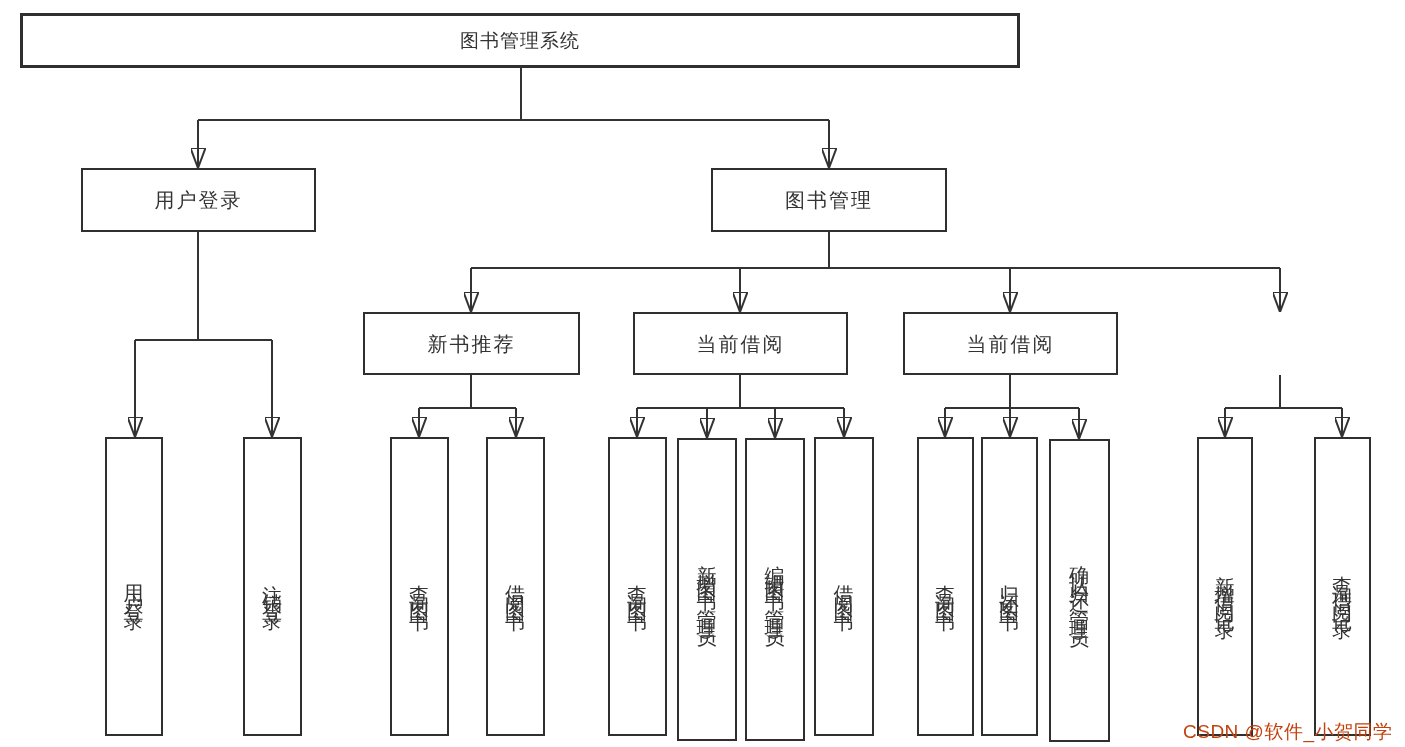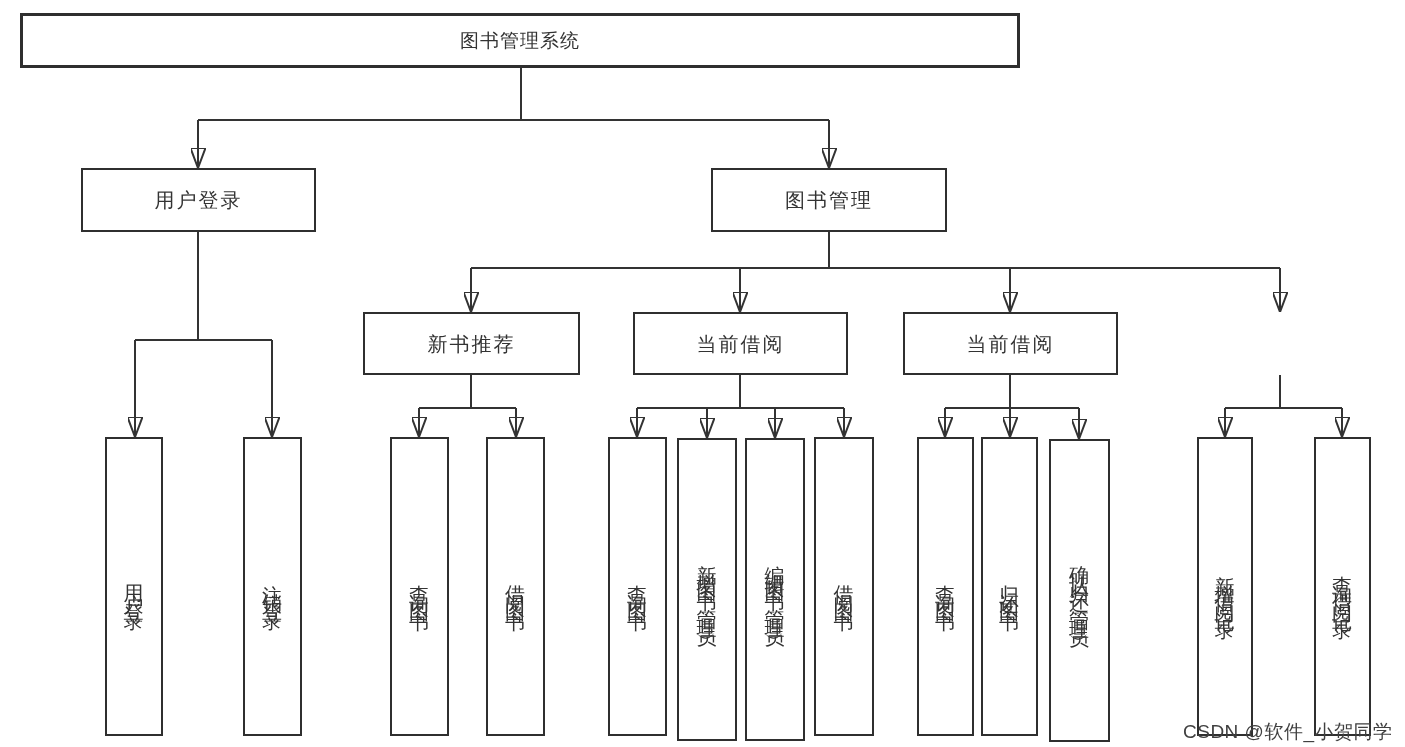--- a/index.html
+++ b/index.html
@@ -9,21 +9,21 @@
   svg.connectors{position:absolute;left:0;top:0;z-index:1;}
   svg.connectors path{stroke:#333333;stroke-width:2;fill:none;}
   .node{position:absolute;box-sizing:border-box;background:#ffffff;border:2px solid #2f2f2f;
         display:flex;align-items:center;justify-content:center;z-index:2;}
   .node.root{border-width:3px;}
   .hlabel{font-size:20px;letter-spacing:2px;white-space:nowrap;line-height:1;}
   .root .hlabel{font-size:19px;letter-spacing:1px;}
   .vnode .vlabel{writing-mode:vertical-rl;text-orientation:mixed;
         font-size:20px;letter-spacing:9px;line-height:1;white-space:nowrap;}
   .watermark{position:absolute;left:1183px;top:719px;z-index:6;
-        font-size:19px;color:#404040;letter-spacing:0.5px;white-space:nowrap;}
+        font-size:19px;color:#c2410c;letter-spacing:0.5px;white-space:nowrap;}
 </style>
 </head>
 <body>
 
 <div class="canvas">
 
   <svg class="connectors" width="1405" height="747" viewBox="0 0 1405 747" aria-hidden="true">
     <defs>
       <marker id="arrow" viewBox="0 0 20 15" refX="18" refY="7.5" markerWidth="20" markerHeight="15" orient="auto" markerUnits="userSpaceOnUse">
         <path d="M0,0 L20,7.5 L0,15 Z" fill="#2f2f2f" stroke="none"></path>

